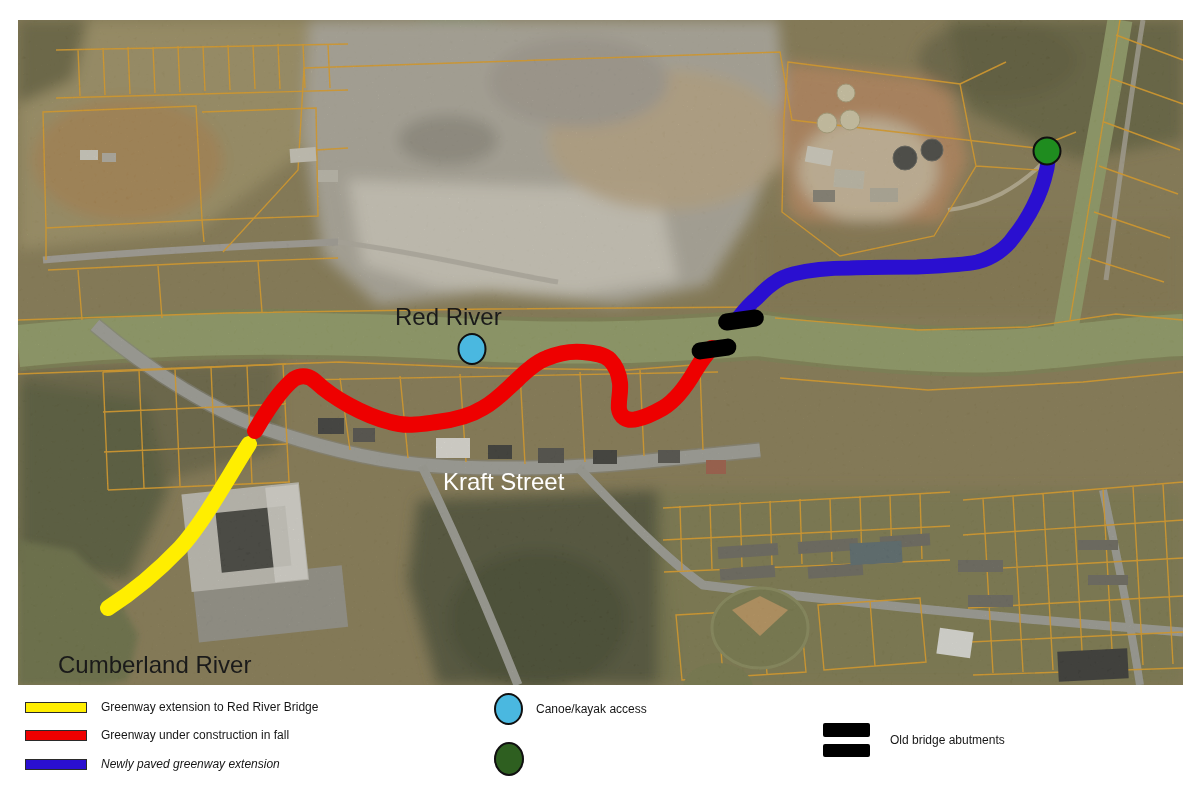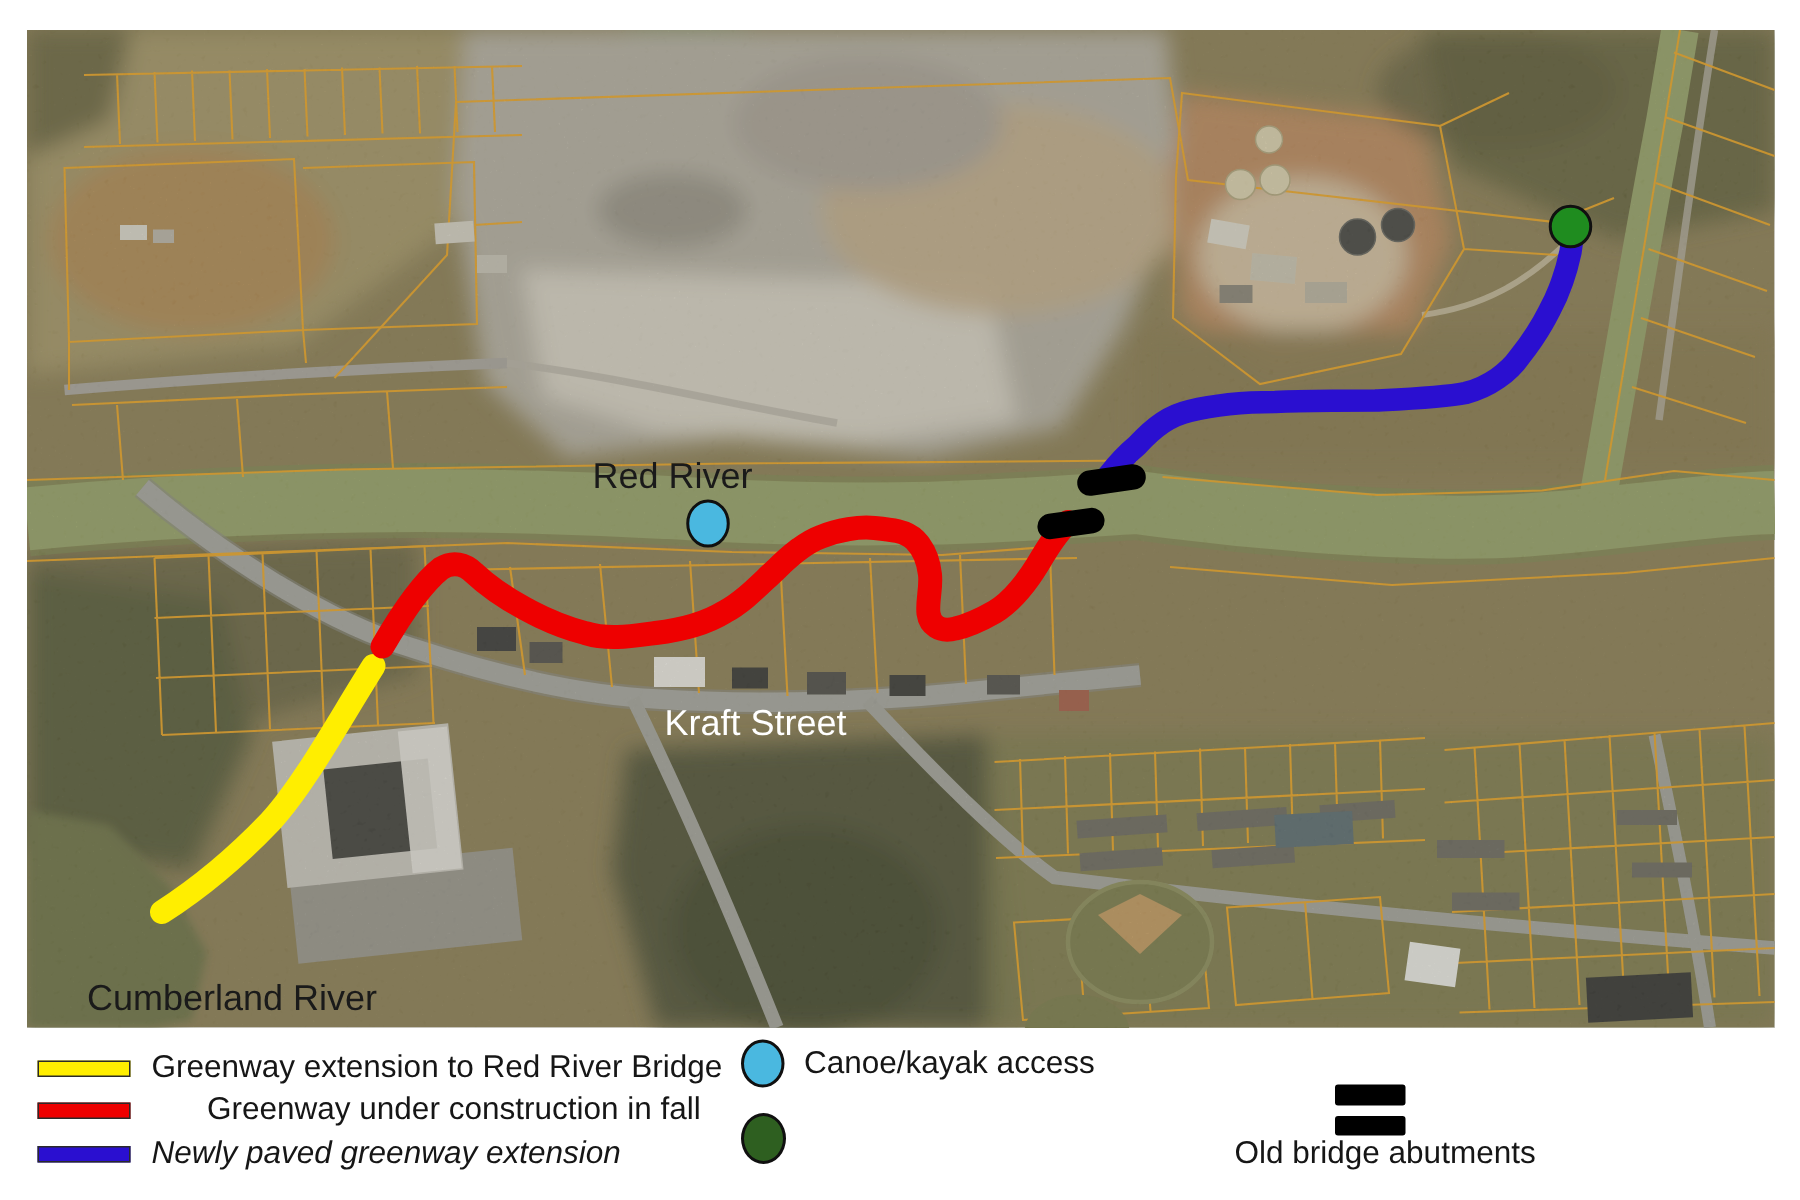--- a/index.html
+++ b/index.html
@@ -5,21 +5,21 @@
   html,body{margin:0;padding:0;}
   body{
     width:1200px;height:800px;background:#ffffff;position:relative;
     font-family:"Liberation Sans", sans-serif;overflow:hidden;
   }
   .map{position:absolute;left:18px;top:20px;width:1078px;height:665px;}
   .map svg{display:block;width:1165px;height:665px;}
   .maplabel{font-family:"Liberation Sans", sans-serif;font-size:24px;}
   .legend-item{
     position:absolute;display:flex;align-items:center;
-    color:#161616;font-size:21px;white-space:nowrap;
+    color:#161616;font-size:12px;white-space:nowrap;
   }
   .bar{width:62px;height:11px;border:1px solid #2a2a2a;box-sizing:border-box;margin-right:14px;}
   .dot{border:2px solid #101010;border-radius:50%;margin-right:13px;box-sizing:border-box;}
   .dot.canoe{width:29px;height:32px;}
   .dot.term{width:30px;height:34px;}
   .eqwrap{width:47px;margin-right:20px;display:flex;flex-direction:column;}
   .eqbar{height:14px;border-radius:2px;}
   .eqbar + .eqbar{margin-top:7px;height:13px;}
 </style>
 </head>
@@ -171,37 +171,37 @@
   <text class="maplabel" x="425" y="470" fill="#ffffff">Kraft Street</text>
   <text class="maplabel" x="40" y="653" fill="#1a1a1a">Cumberland River</text>
 </svg>
 </div>
 
 <div>
   <div class="legend-item" style="left:25px;top:700px;">
     <span class="bar" style="background-color: rgb(255, 238, 0);"></span>
     <span>Greenway extension to Red River Bridge</span>
   </div>
-  <div class="legend-item" style="left:25px;top:728px;gap:37px;">
+  <div class="legend-item" style="left:25px;top:728px;">
     <span class="bar" style="background-color: rgb(238, 0, 0);"></span>
     <span>Greenway under construction in fall</span>
   </div>
   <div class="legend-item" style="left:25px;top:757px;font-style:italic;">
     <span class="bar" style="background-color: rgb(42, 15, 208);"></span>
     <span>Newly paved greenway extension</span>
   </div>
 
   <div class="legend-item" style="left:494px;top:693px;text-align:right;">
     <span class="dot canoe" style="background-color: rgb(74, 184, 224);"></span>
     <span>Canoe/kayak access</span>
   </div>
   <div class="legend-item" style="left:494px;top:742px;">
     <span class="dot term" style="background-color: rgb(46, 95, 32);"></span>
   </div>
 
-  <div class="legend-item" style="left:823px;top:723px;flex-direction:column;">
+  <div class="legend-item" style="left:823px;top:723px;">
     <span class="eqwrap">
       <span class="eqbar" style="background-color: rgb(0, 0, 0);"></span>
       <span class="eqbar" style="background-color: rgb(0, 0, 0);"></span>
     </span>
     <span>Old bridge abutments</span>
   </div>
 </div>
 
 </body></html>

